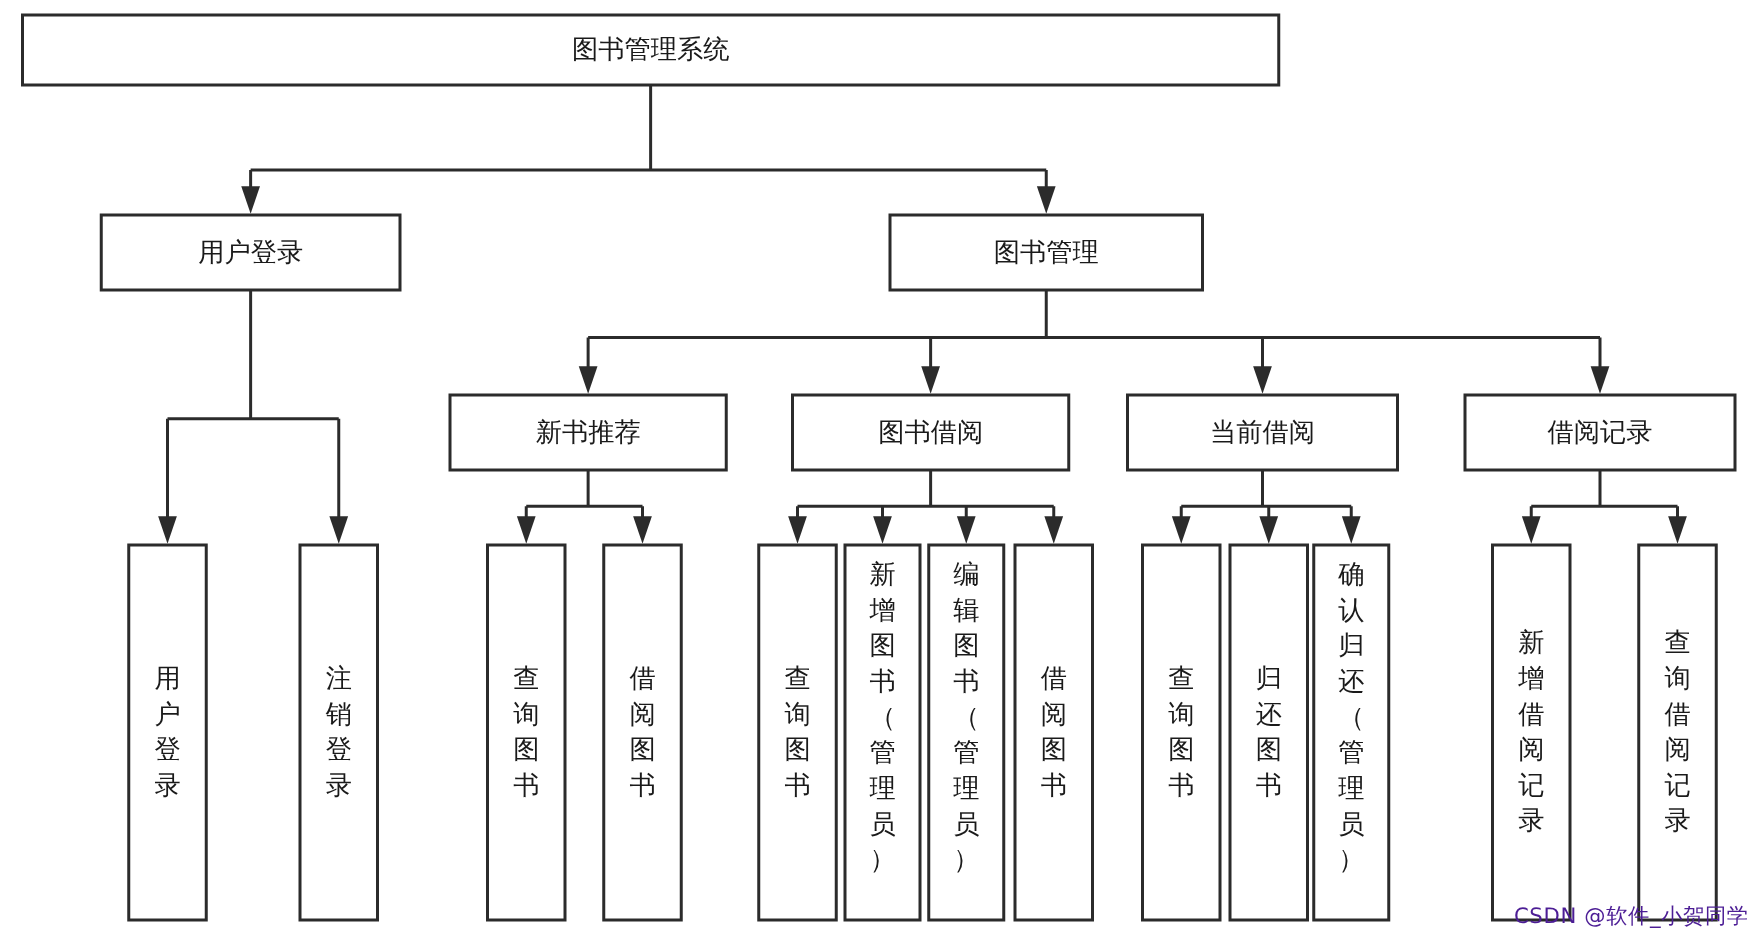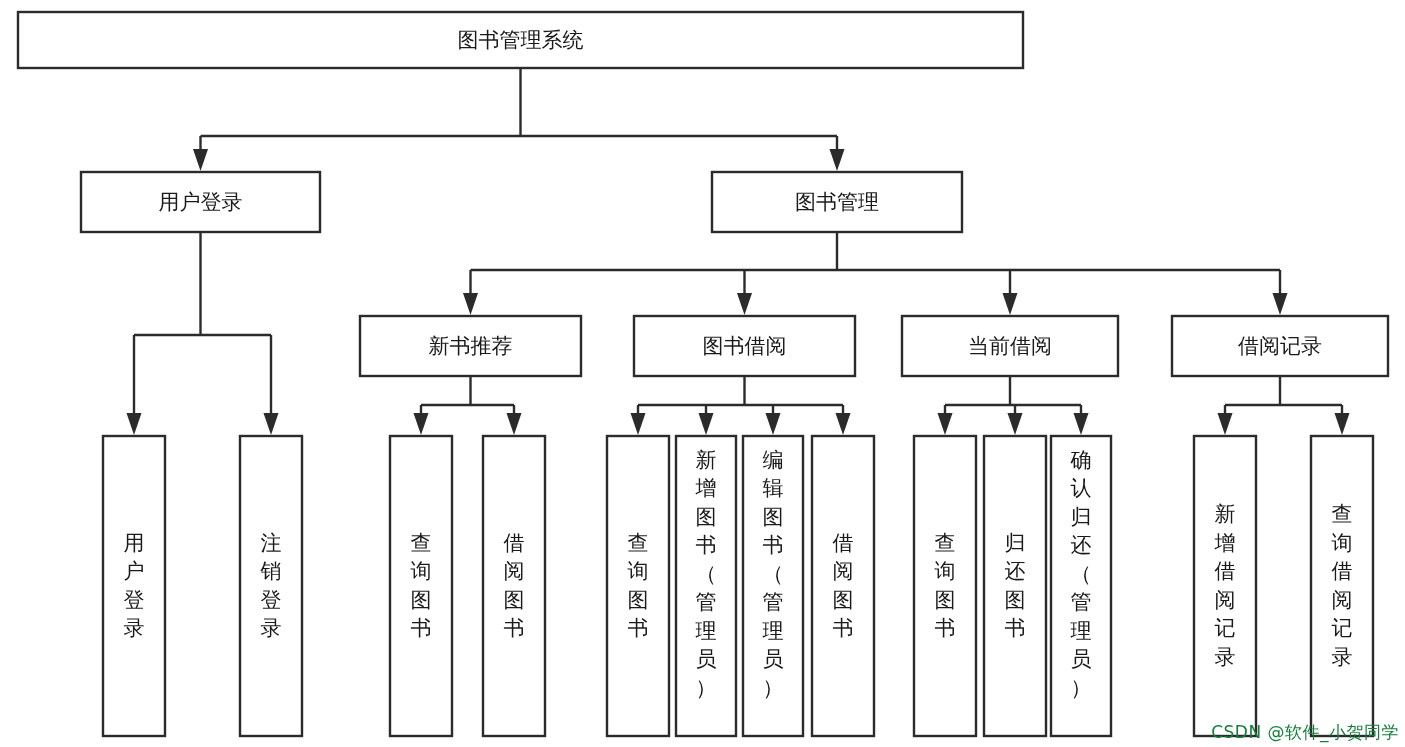--- a/index.html
+++ b/index.html
@@ -48,21 +48,21 @@
     font-family: "DejaVu Sans", "Liberation Sans", sans-serif;
     font-size: 21px;
     text-anchor: middle;
   }
   .watermark {
     position: absolute;
     right: 6px;
     bottom: 3px;
     font-family: "DejaVu Sans", "Liberation Sans", sans-serif;
     font-size: 17px;
-    color: #15803d;
+    color: #4c1d95;
     letter-spacing: 0.5px;
     white-space: nowrap;
     user-select: none;
   }
 </style>
 </head>
 <body>
 
 <svg id="diagram" viewBox="0 0 1405 747">
     <g>

